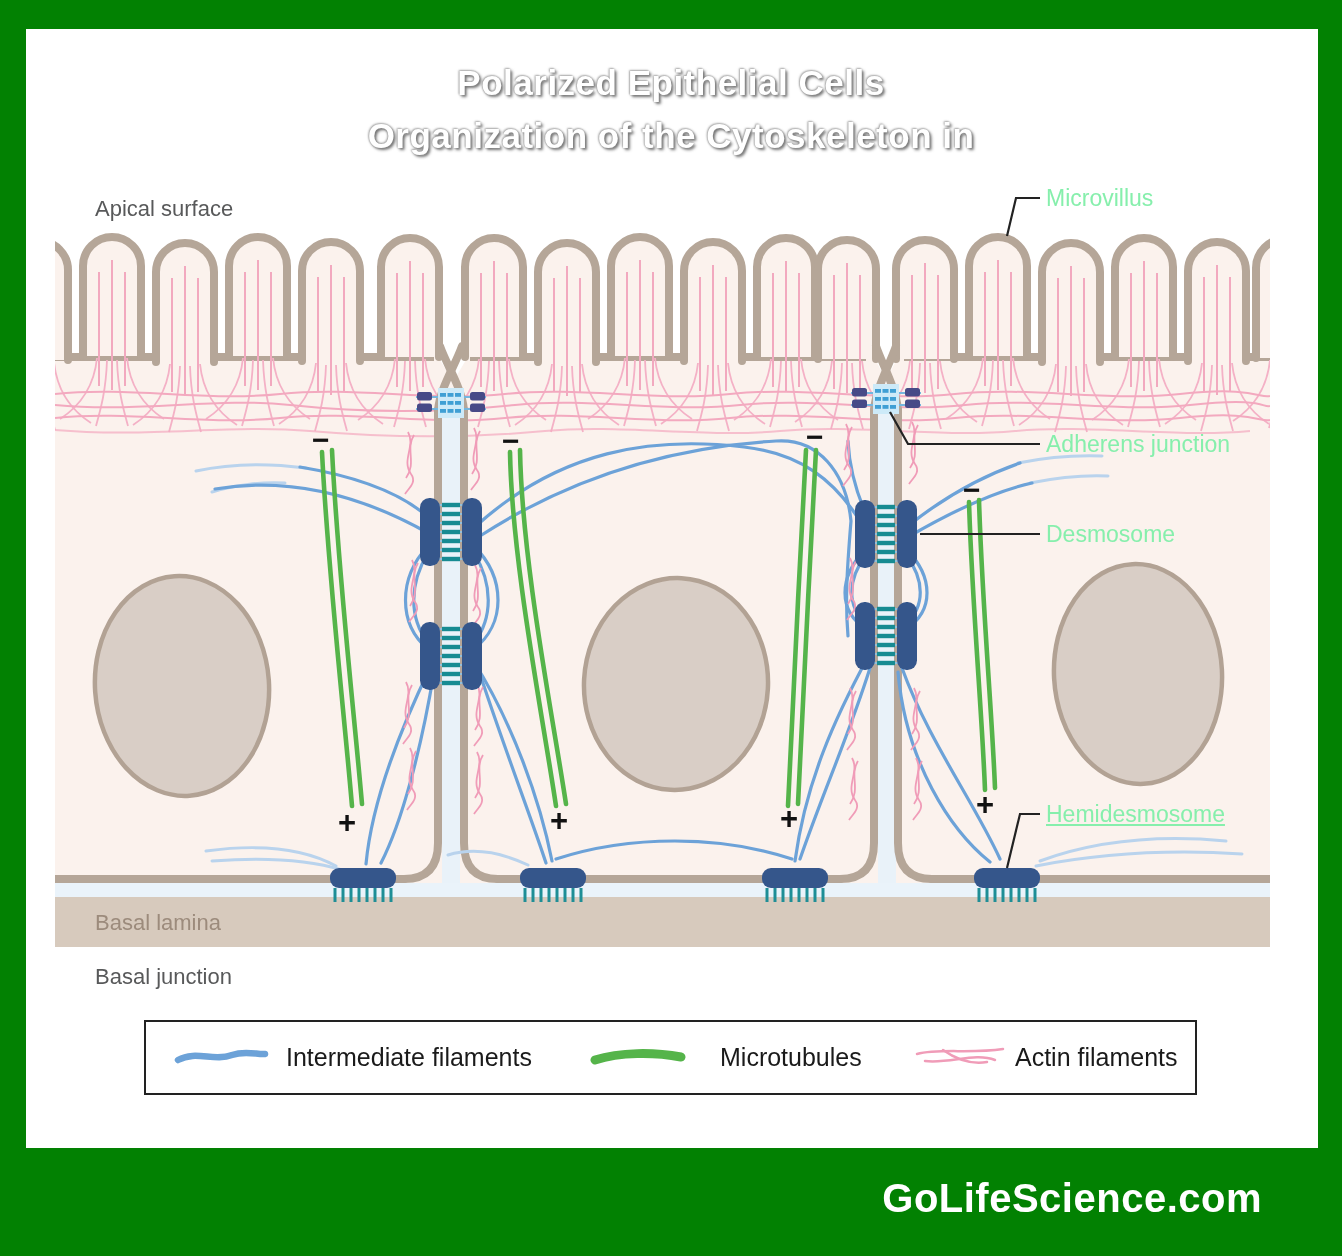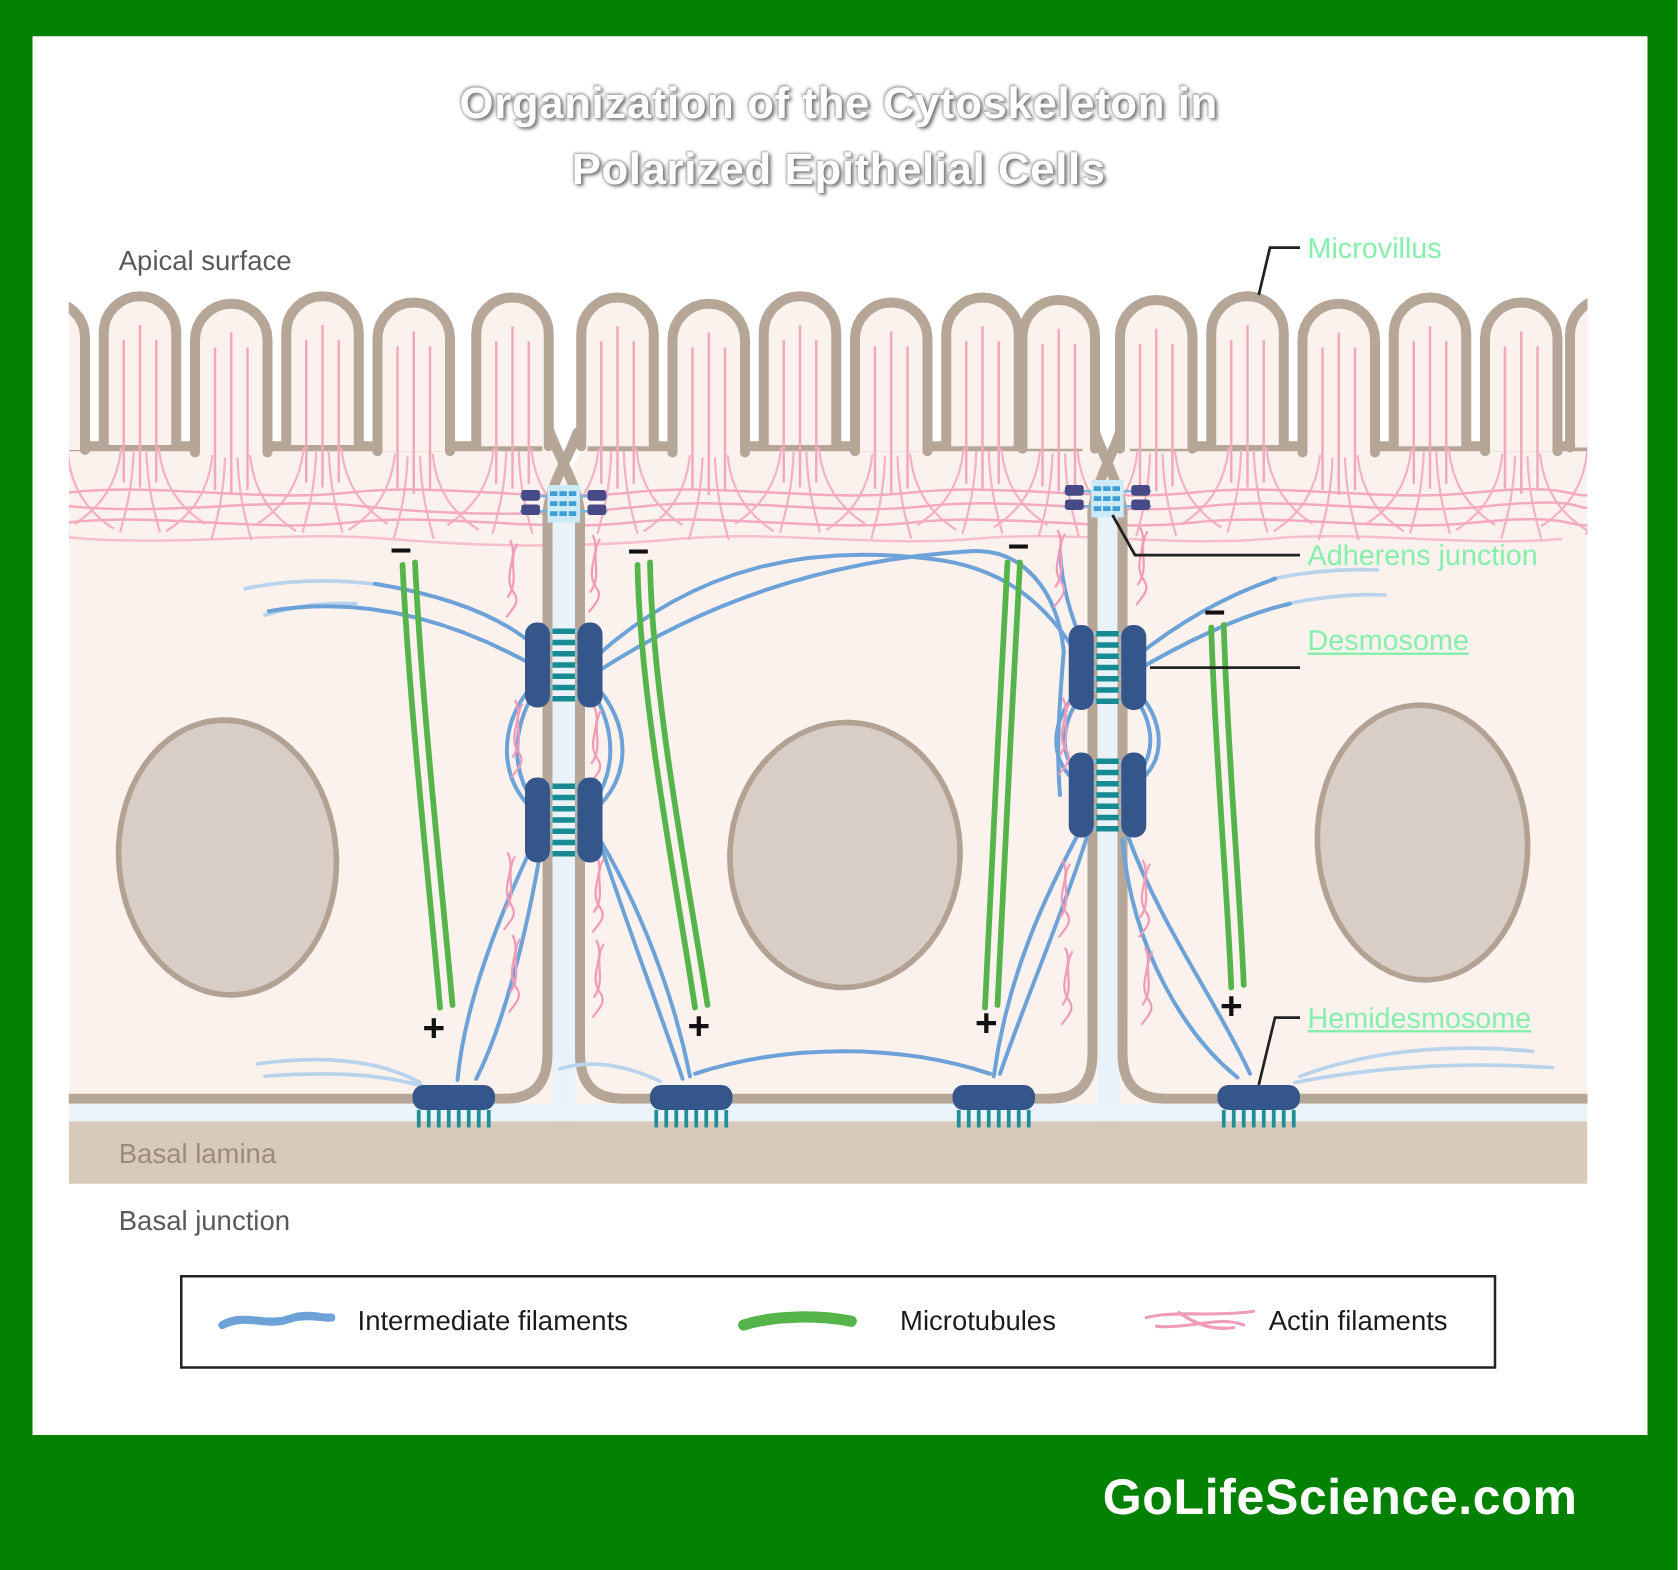--- a/index.html
+++ b/index.html
@@ -20,21 +20,21 @@
     text-shadow:0 0 2px rgba(130,130,130,.95), 2px 2px 3px rgba(100,100,100,.9), -1px -1px 2px rgba(165,165,165,.65);
   }
   .lbl{position:absolute;font-size:22px;color:#58595a;white-space:nowrap;}
   .callout-lbl{position:absolute;font-size:23px;color:#86efac;white-space:nowrap;}
   .lamina-lbl{position:absolute;font-size:22px;color:#9c8b7c;white-space:nowrap;}
   .legend{
     position:absolute;left:144px;top:1020px;width:1053px;height:75px;
     border:2.5px solid #222;background:#fff;box-sizing:border-box;
   }
   .legend .litem{position:absolute;top:0;height:70px;display:flex;align-items:center;}
-  .legend .ltext{font-size:22px;color:#1a1a1a;}
+  .legend .ltext{font-size:25px;color:#1a1a1a;}
   .watermark{
     position:absolute;top:1176px;right:80px;
     font-size:40px;font-weight:bold;color:#ffffff;letter-spacing:.5px;margin-left:25px;
   }
   svg text.sign{font-family:"Liberation Sans",sans-serif;font-weight:bold;fill:#111;}
 </style>
 </head>
 <body>
 
 <div class="card"></div>
@@ -270,28 +270,28 @@
 
   <g stroke="#222" stroke-width="2.2" fill="none">
     <path d="M1007,236 L1016,198 L1040,198"></path>
     <path d="M890,412 L908,444 L1040,444"></path>
     <path d="M920,534 L1040,534"></path>
     <path d="M1007,868 L1020,814 L1040,814"></path>
   </g>
 </svg>
 
 <div class="title">
+  <div>Polarized Epithelial Cells</div>
   <div>Organization of the Cytoskeleton in</div>
-  <div>Polarized Epithelial Cells</div>
 </div>
 
 <div class="lbl" style="left:95px;top:196px;">Apical surface</div>
 <div class="callout-lbl" style="left:1046px;top:185px;">Microvillus</div>
 <div class="callout-lbl" style="left:1046px;top:431px;">Adherens junction</div>
-<div class="callout-lbl" style="left:1046px;top:499px;text-decoration:underline;">Desmosome</div>
+<div class="callout-lbl" style="left:1046px;top:521px;">Desmosome</div>
 <div class="callout-lbl" style="left:1046px;top:801px;text-decoration:underline;">Hemidesmosome</div>
 <div class="lamina-lbl" style="left:95px;top:910px;">Basal lamina</div>
 <div class="lbl" style="left:95px;top:964px;">Basal junction</div>
 
 <div class="legend">
   <div class="litem" style="left:28px;">
     <svg width="95" height="30" viewBox="0 0 95 30">
       <path d="M4,18 C22,8 40,20 58,13 C72,8 84,13 91,12" stroke="#6ca2d8" stroke-width="6.5" fill="none" stroke-linecap="round"></path>
     </svg>
     <span class="ltext" style="margin-left:17px;">Intermediate filaments</span>

